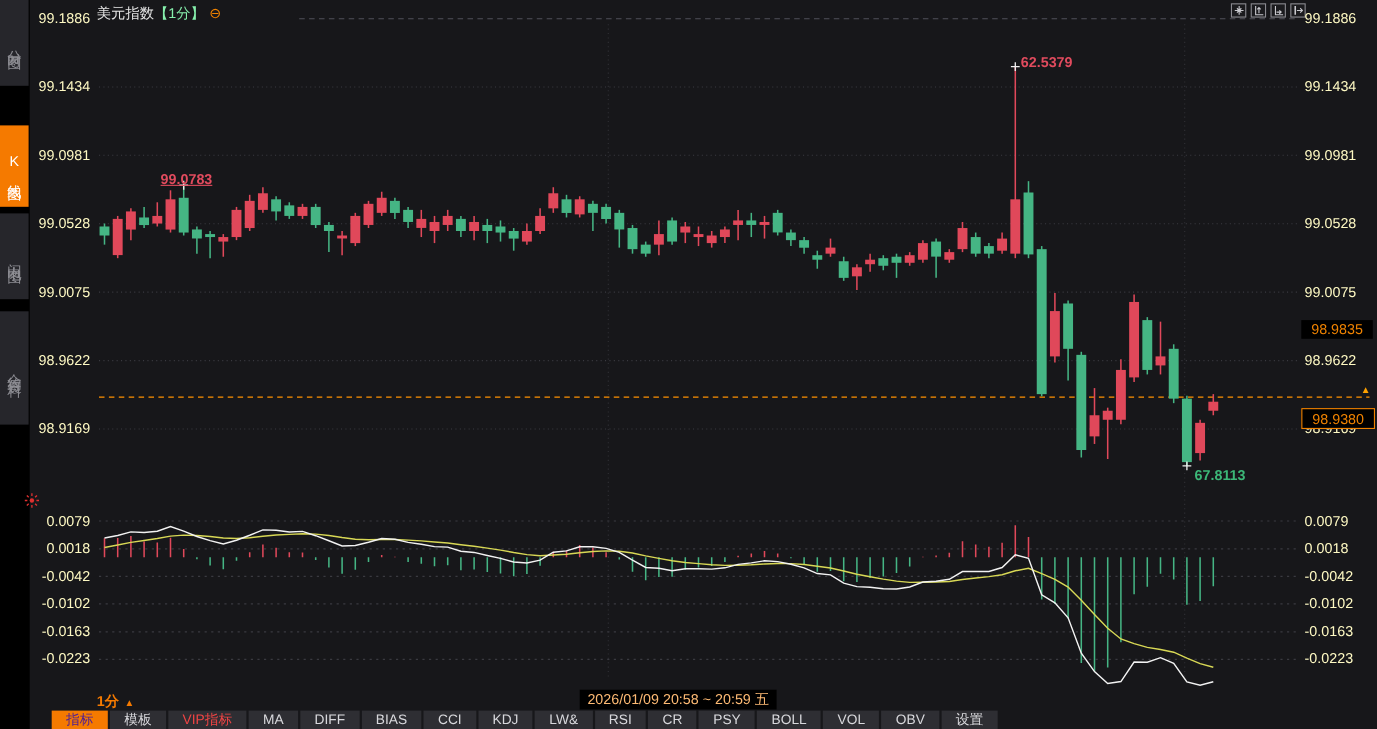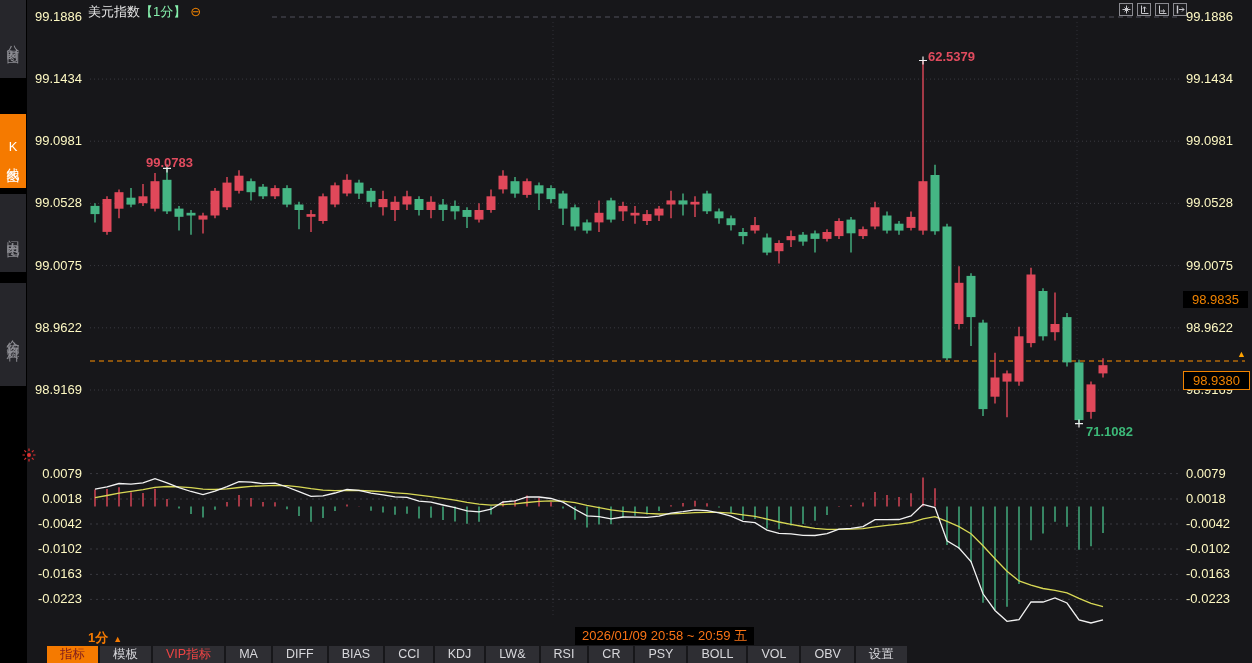--- a/index.html
+++ b/index.html
@@ -43,30 +43,30 @@
   
   #macd-legend{position:absolute;left:90px;top:450px;font-size:13.5px;white-space:nowrap;}
   #macd-legend .w{color:#e8e8e8;}
   #macd-legend .y{color:#d8d855;margin-left:14px;}
   #macd-legend .m{color:#e448e4;margin-left:14px;}
   #indicator-dot{position:absolute;left:22px;top:448px;}
 
   
   #period{position:absolute;left:88px;top:629px;color:#f57a00;font-size:13px;font-weight:700;cursor:pointer;}
   #period .arr{font-size:9px;margin-left:5px;}
-  #time-range{position:absolute;left:527px;top:627px;background:#000;color:#f97316;
-              font-size:13px;line-height:18px;height:18px;padding:0 7px;margin-left:48px;}
+  #time-range{position:absolute;left:527px;top:627px;background:#000;color:#fdba74;
+              font-size:13px;line-height:18px;height:18px;padding:0 7px;}
   #watermark{position:absolute;left:1097px;top:598px;color:#bcbcc2;font-size:31px;
              letter-spacing:2px;font-weight:400;}
 
   
   #toolbar{position:absolute;left:47px;top:646px;height:17px;display:flex;gap:2px;}
   .tool-item{background:#2e2e33;color:#d8d8dc;font-size:12.5px;line-height:17px;
              padding:0 13px;white-space:nowrap;cursor:pointer;}
-  .tool-item.active{background:#f57a00;color:#7f1d1d;}
+  .tool-item.active{background:#f57a00;color:#4c1d95;}
   .tool-item.vip{color:#ef4444;}
 </style>
 </head>
 <body>
 
 <div id="app">
 
   <svg id="plot" xmlns="http://www.w3.org/2000/svg">
       <line x1="272" y1="17.0" x2="1180" y2="17.0" stroke="#50505a" stroke-width="1" stroke-dasharray="5,4"></line>
       <line x1="90" y1="79.1" x2="1180" y2="79.1" stroke="#3a3a40" stroke-width="1" stroke-dasharray="1,3"></line>
@@ -411,23 +411,23 @@
       <div class="axis-label" style="top: 319.811px; left: 0px;">98.9622</div>
       <div class="axis-label" style="top: 382.001px; left: 0px;">98.9169</div>
       <div class="axis-label" style="top: 465.581px; left: 0px;">0.0079</div>
       <div class="axis-label" style="top: 490.999px; left: 0px;">0.0018</div>
       <div class="axis-label" style="top: 516.001px; left: 0px;">-0.0042</div>
       <div class="axis-label" style="top: 541.003px; left: 0px;">-0.0102</div>
       <div class="axis-label" style="top: 566.422px; left: 0px;">-0.0163</div>
       <div class="axis-label" style="top: 591.424px; left: 0px;">-0.0223</div>
     </div>
 
-  <div class="annot red" style="left:146px;top:155px;">99.0783</div>
+  <div class="annot red" style="left:146px;top:155px;text-decoration:underline;">99.0783</div>
   <div class="annot red" style="left:928px;top:49px;">62.5379</div>
-  <div class="annot green" style="left:1086px;top:424px;">71.1082</div>
+  <div class="annot green" style="left:1086px;top:424px;">67.8113</div>
 
   <div class="price-box" id="ref-price-box" style="top:291px;">98.9835</div>
   <div class="price-box" id="last-price-box" style="top:371px;">98.9380</div>
   <div id="price-marker">▲</div>
 
   <span id="indicator-dot">
     <svg width="14" height="14">
         <g stroke="#e03030" stroke-width="1.2">
           <circle cx="7" cy="7" r="2" fill="#e03030" stroke="none"></circle>
       <path d="M7 0.5v2.4M7 11.1v2.4M0.5 7h2.4M11.1 7h2.4M2.4 2.4l1.7 1.7M9.9 9.9l1.7 1.7M11.6 2.4L9.9 4.1M4.1 9.9l-1.7 1.7" fill="none"></path>

